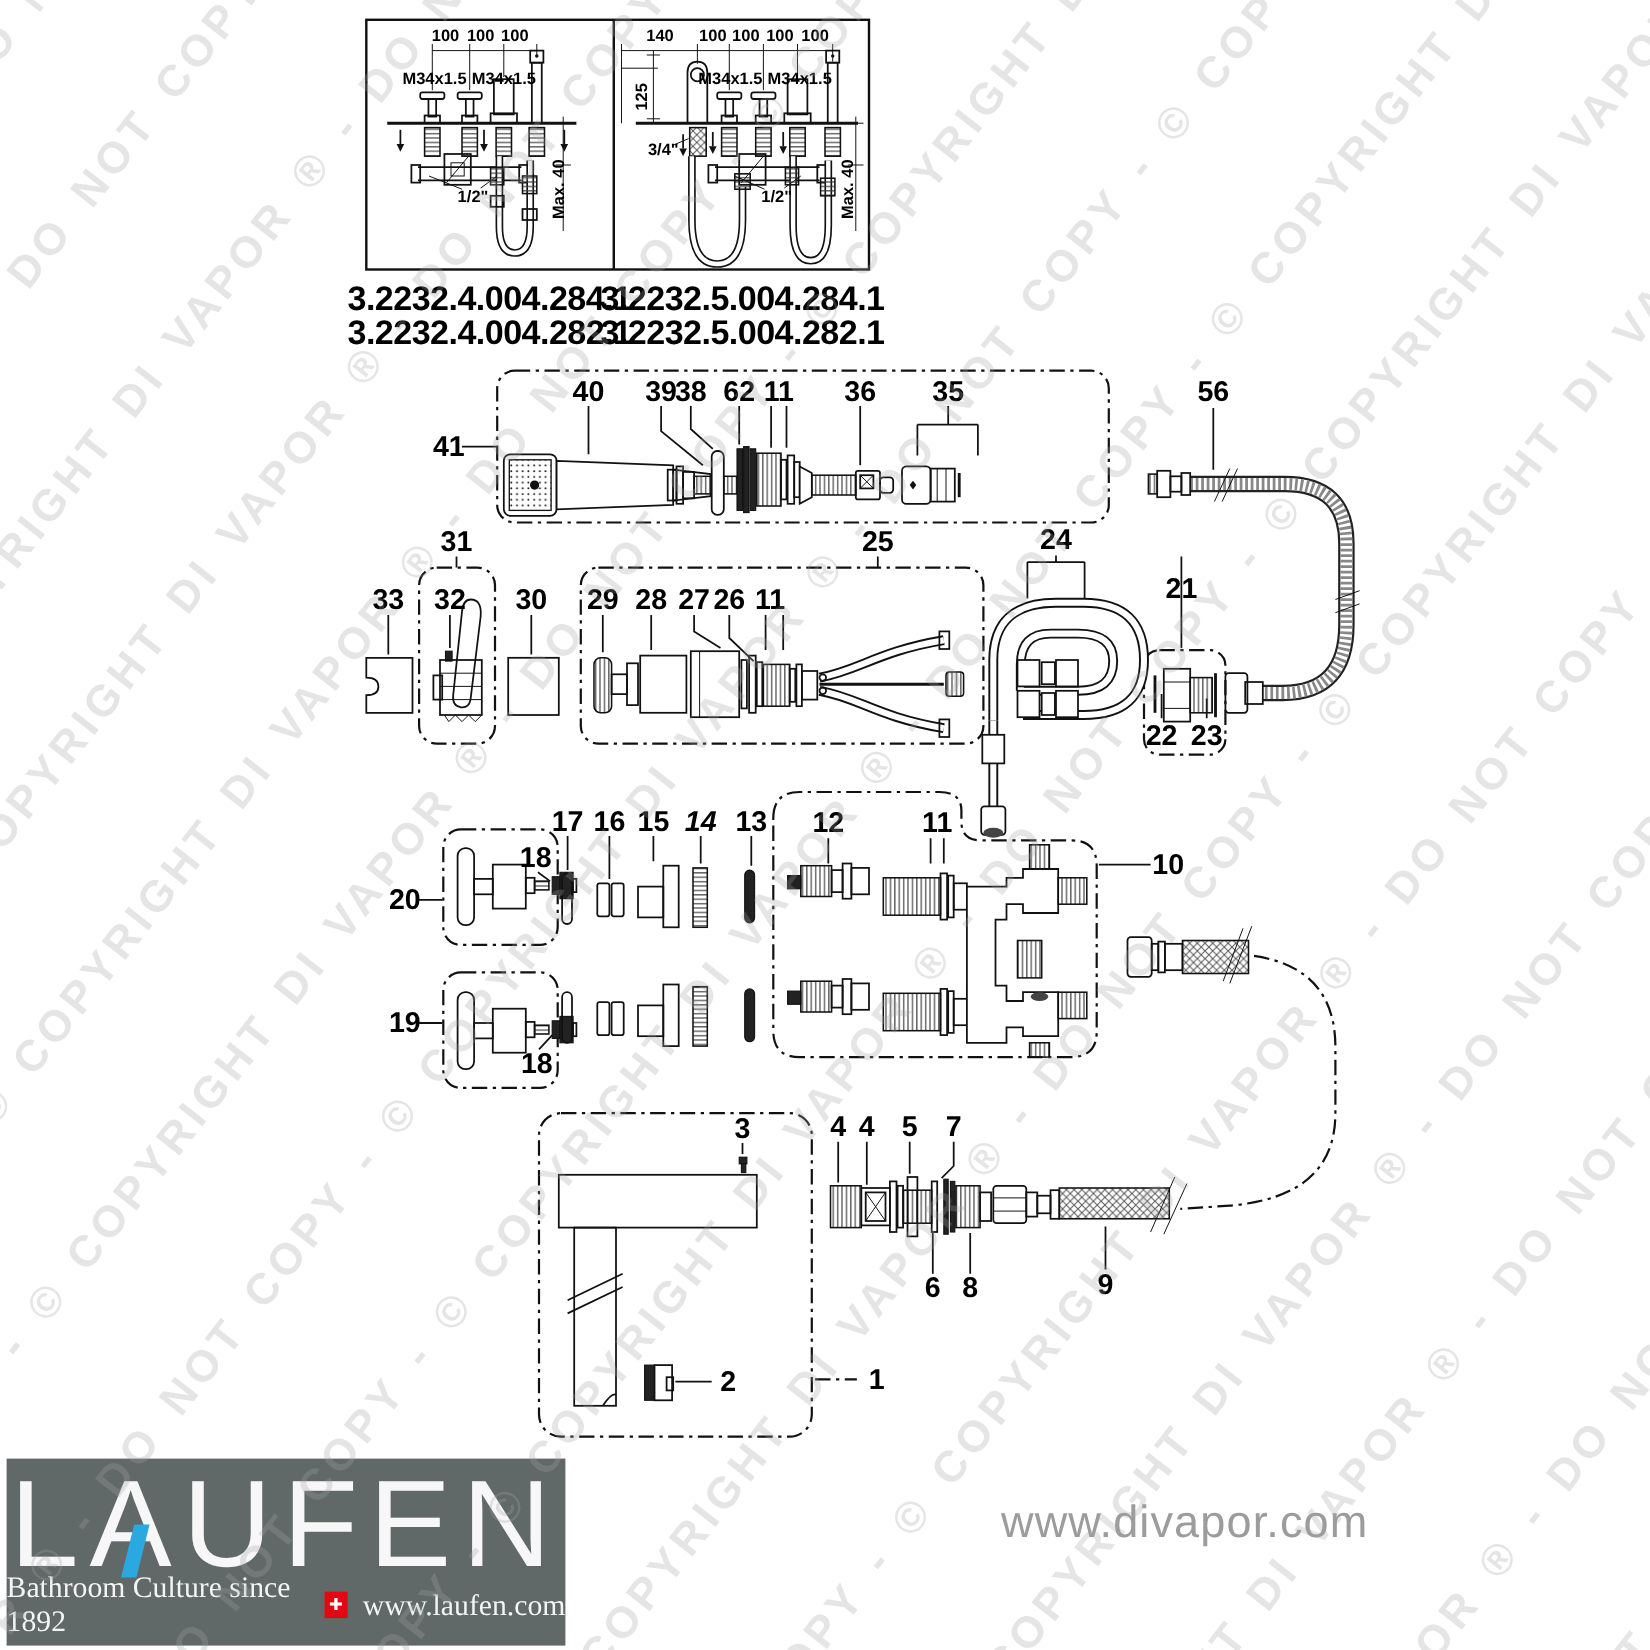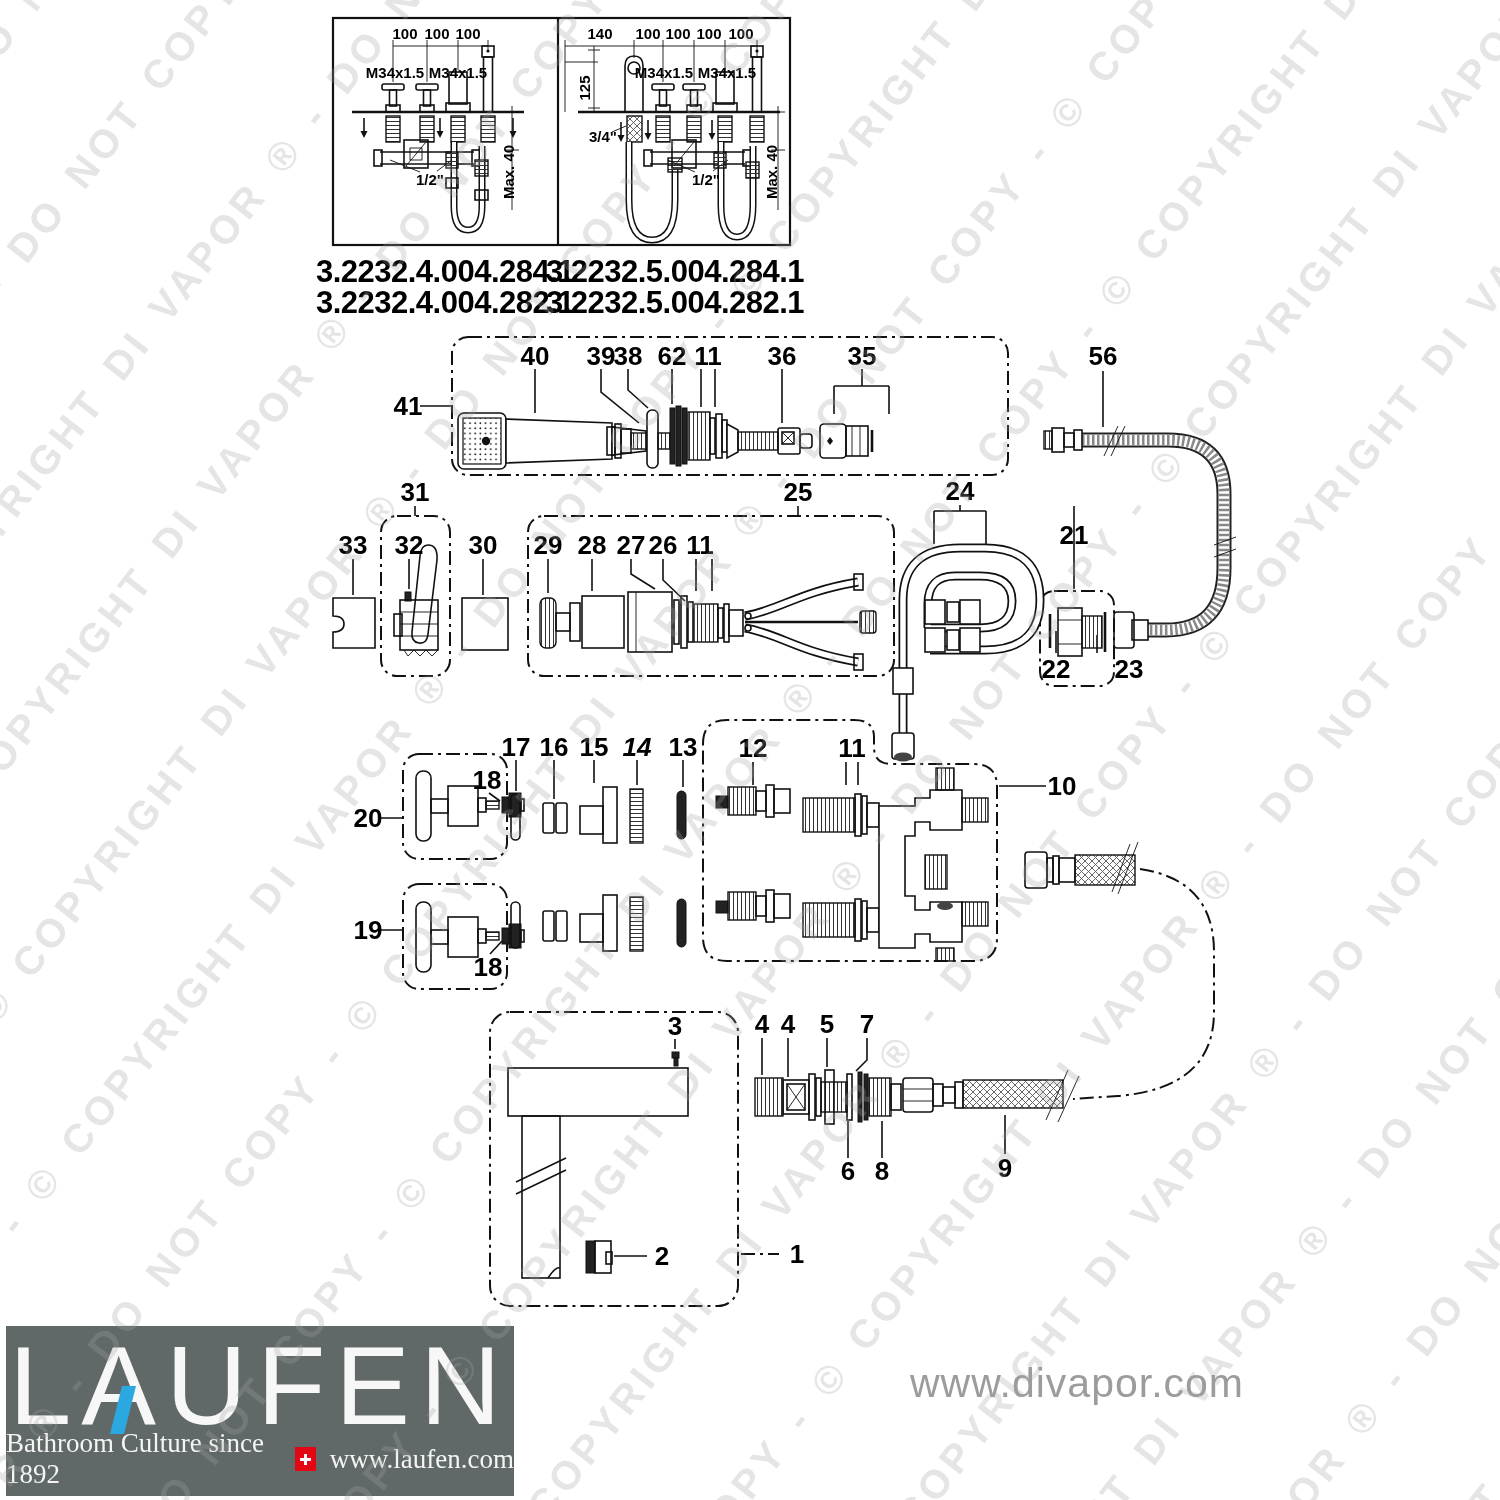--- a/index.html
+++ b/index.html
@@ -494,21 +494,21 @@
       <div class="callout" style="left: 409px; top: 545px;">32</div>
       <div class="callout" style="left: 483px; top: 545px;">30</div>
       <div class="callout" style="left: 548px; top: 545px;">29</div>
       <div class="callout" style="left: 592px; top: 545px;">28</div>
       <div class="callout" style="left: 631px; top: 545px;">27</div>
       <div class="callout" style="left: 663px; top: 545px;">26</div>
       <div class="callout" style="left: 700px; top: 545px;">11</div>
       <div class="callout" style="left: 960px; top: 491px;">24</div>
       <div class="callout" style="left: 1074px; top: 491px; margin-top: 44px;">21</div>
       <div class="callout" style="left: 1056px; top: 669px;">22</div>
-      <div class="callout" style="left: 1097px; top: 669px; margin-left: 32px;">23</div>
+      <div class="callout" style="left: 1097px; top: 669px;">23</div>
       <div class="callout" style="left: 368px; top: 818px;">20</div>
       <div class="callout" style="left: 487px; top: 780px;">18</div>
       <div class="callout" style="left: 368px; top: 930px;">19</div>
       <div class="callout" style="left: 488px; top: 967px;">18</div>
       <div class="callout" style="left: 516px; top: 747px;">17</div>
       <div class="callout" style="left: 554px; top: 747px;">16</div>
       <div class="callout" style="left: 594px; top: 747px;">15</div>
       <div class="callout" style="left: 637px; top: 747px; font-style: italic;">14</div>
       <div class="callout" style="left: 683px; top: 747px;">13</div>
       <div class="callout" style="left: 753px; top: 748px;">12</div>

